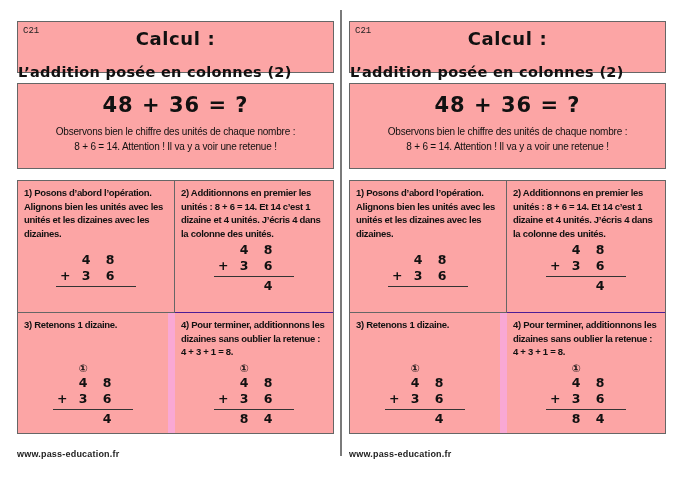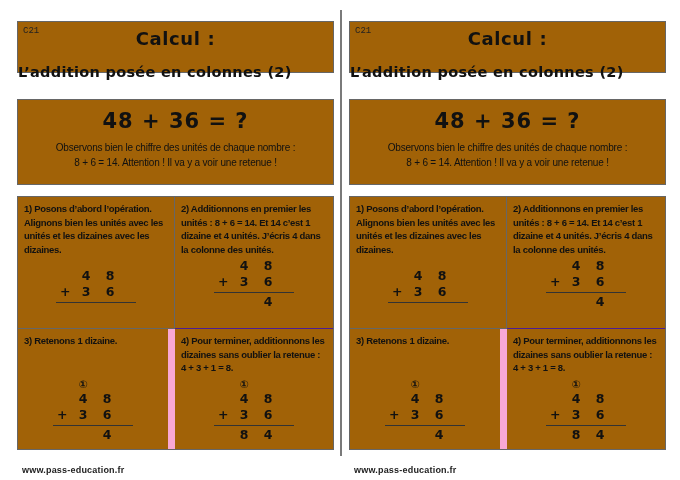--- a/index.html
+++ b/index.html
@@ -14,41 +14,41 @@
   .divider {
     position: absolute;
     left: 340px; top: 10px;
     width: 2px; height: 446px;
     background: #7a7a7a;
   }
   .panel { position: absolute; top: 21px; width: 317px; }
   .panel.left  { left: 17px; }
   .panel.right { left: 349px; }
 
-  .box { border: 1px solid #666666; background: #a16207; }
+  .box { border: 1px solid #666666; background: #fca5a5; }
 
   
   .header-box { height: 52px; position: relative; padding-top: 6px; }
   .ws-code {
     position: absolute; left: 5px; top: 4px;
     font-family: "Liberation Mono", monospace;
     font-size: 9px; color: #222;
   }
   .title1 {
     text-align: center; font-weight: bold; font-size: 18px;
     font-family: "DejaVu Sans", sans-serif; letter-spacing: 0.6px;
   }
   .title2 {
     text-align: left; font-weight: bold; font-size: 14.5px;
     font-family: "DejaVu Sans", sans-serif; letter-spacing: 0.3px;
     margin-top: 15px;
   }
 
   
-  .problem-box { height: 86px; margin-top: 26px; padding-top: 9px; }
+  .problem-box { height: 86px; margin-top: 10px; padding-top: 9px; }
   .equation {
     text-align: center; font-weight: bold; font-size: 21px;
     letter-spacing: 1px; font-family: "DejaVu Sans", sans-serif;
   }
   .note {
     text-align: center; font-weight: normal; font-size: 10px;
     line-height: 15px; margin-top: 7px; letter-spacing: -0.2px;
   }
 
   
@@ -81,21 +81,21 @@
   .add-row .d { text-align: center; display: block; }
   .add-carry { height: 13px; font-size: 10.5px; }
   .add-rows { border-bottom: 1.5px solid #333; padding-bottom: 2px; padding-right: 0; }
   .add-result { padding-top: 2px; }
   .add-s1 { margin-top: 12px; }
   .add-s2 { margin-top: 2px; }
   .add-s3 { margin-top: 30px; }
   .add-s4 { margin-top: 3px; }
 
   .footer {
-    margin-top: 15px; margin-left: 5px;
+    margin-top: 15px; 
     font-size: 9px; font-weight: bold; color: #222;
     letter-spacing: 0.2px;
   }
 </style>
 </head>
 <body>
 
 <div class="divider"></div>
 
 <div class="panel left">

